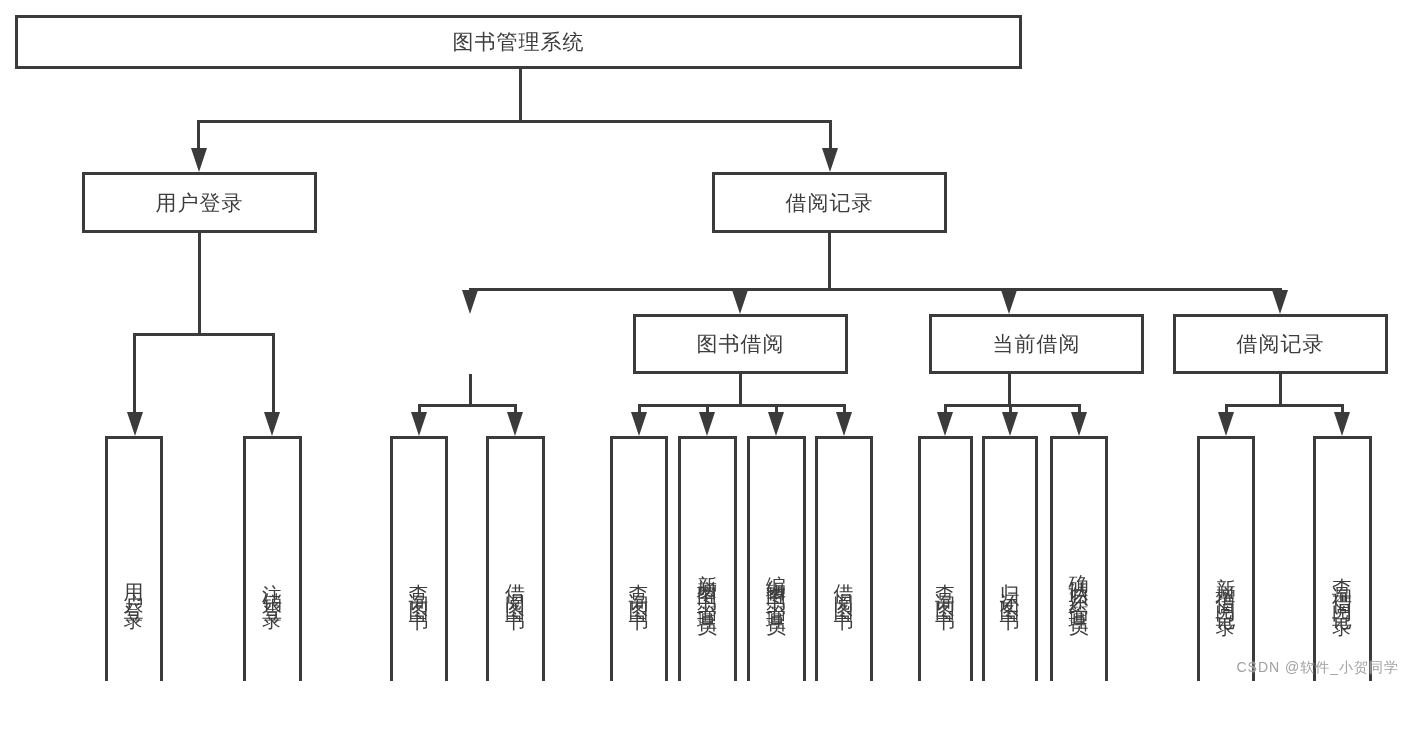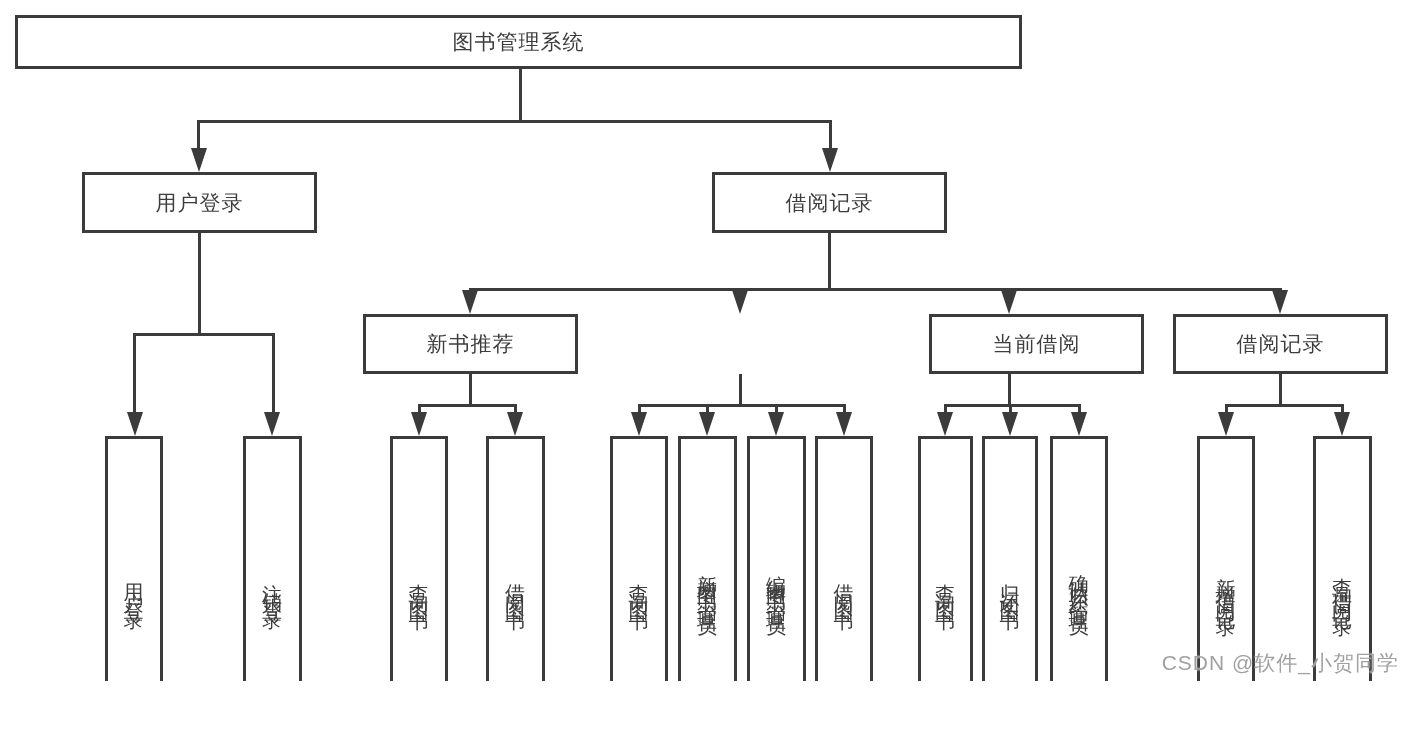--- a/index.html
+++ b/index.html
@@ -32,21 +32,21 @@
   .lv{position:absolute;width:3px;background:#3b3b3b;}
   .ar{
     position:absolute;width:0;height:0;
     border-left:8px solid transparent;
     border-right:8px solid transparent;
     border-top:24px solid #3b3b3b;
   }
   .watermark{
     position:absolute;
     right:6px;bottom:4px;
-    font-size:21px;
+    font-size:14px;
     color:rgba(150,150,150,0.9);
     text-shadow:0 0 2px #ffffff;
     letter-spacing:1px;
   }
 </style>
 </head>
 <body>
 
 <div id="canvas">
 
@@ -85,22 +85,22 @@
     <div class="lv" style="left:469px;top:288px;height:6px;"></div>
     <div class="ar" style="left:462px;top:290px;"></div>
     <div class="lv" style="left:739px;top:288px;height:6px;"></div>
     <div class="ar" style="left:732px;top:290px;"></div>
     <div class="lv" style="left:1008px;top:288px;height:6px;"></div>
     <div class="ar" style="left:1001px;top:290px;"></div>
     <div class="lv" style="left:1279px;top:288px;height:6px;"></div>
     <div class="ar" style="left:1272px;top:290px;"></div>
   </div>
 
-  <div class="node" style="left:363px;top:314px;width:215px;height:60px;">
-    <span class="lbl">新书推荐</span>
+  <div class="node" style="left:633px;top:314px;width:215px;height:60px;">
+    <span class="lbl">图书借阅</span>
   </div>
   <div class="node" style="left:929px;top:314px;width:215px;height:60px;">
     <span class="lbl">当前借阅</span>
   </div>
   <div class="node" style="left:1173px;top:314px;width:215px;height:60px;">
     <span class="lbl">借阅记录</span>
   </div>
 
   <div>
     <div class="lv" style="left:469px;top:374px;height:32px;"></div>

